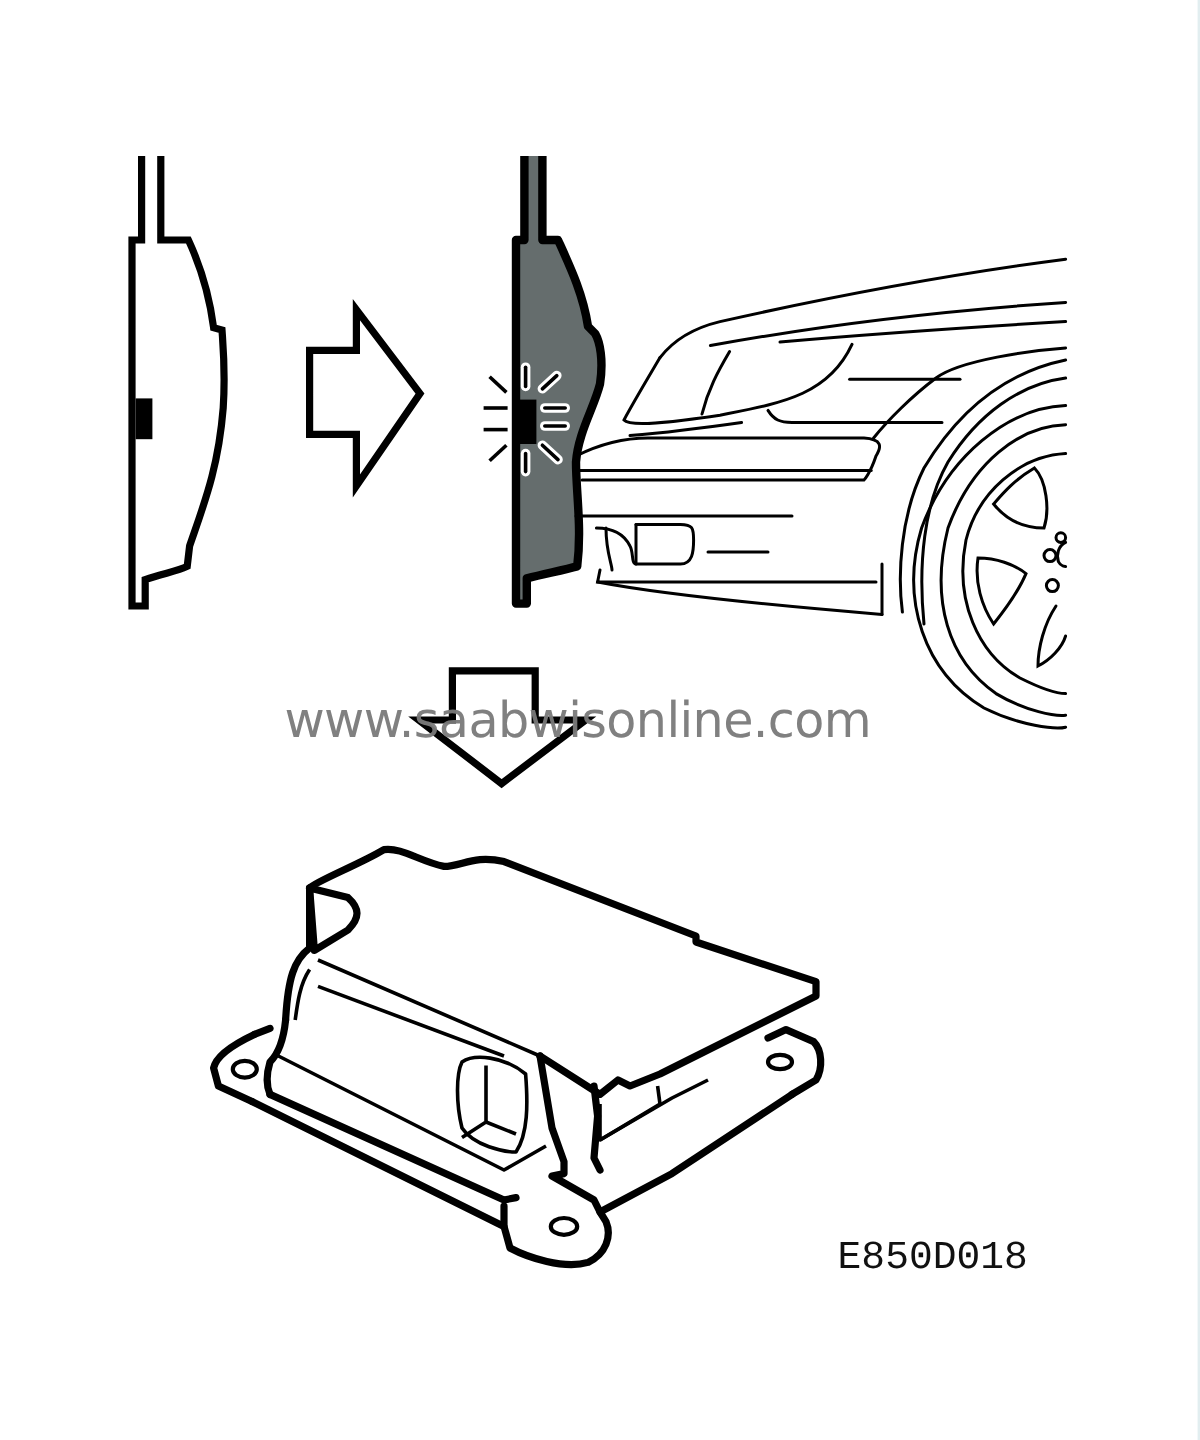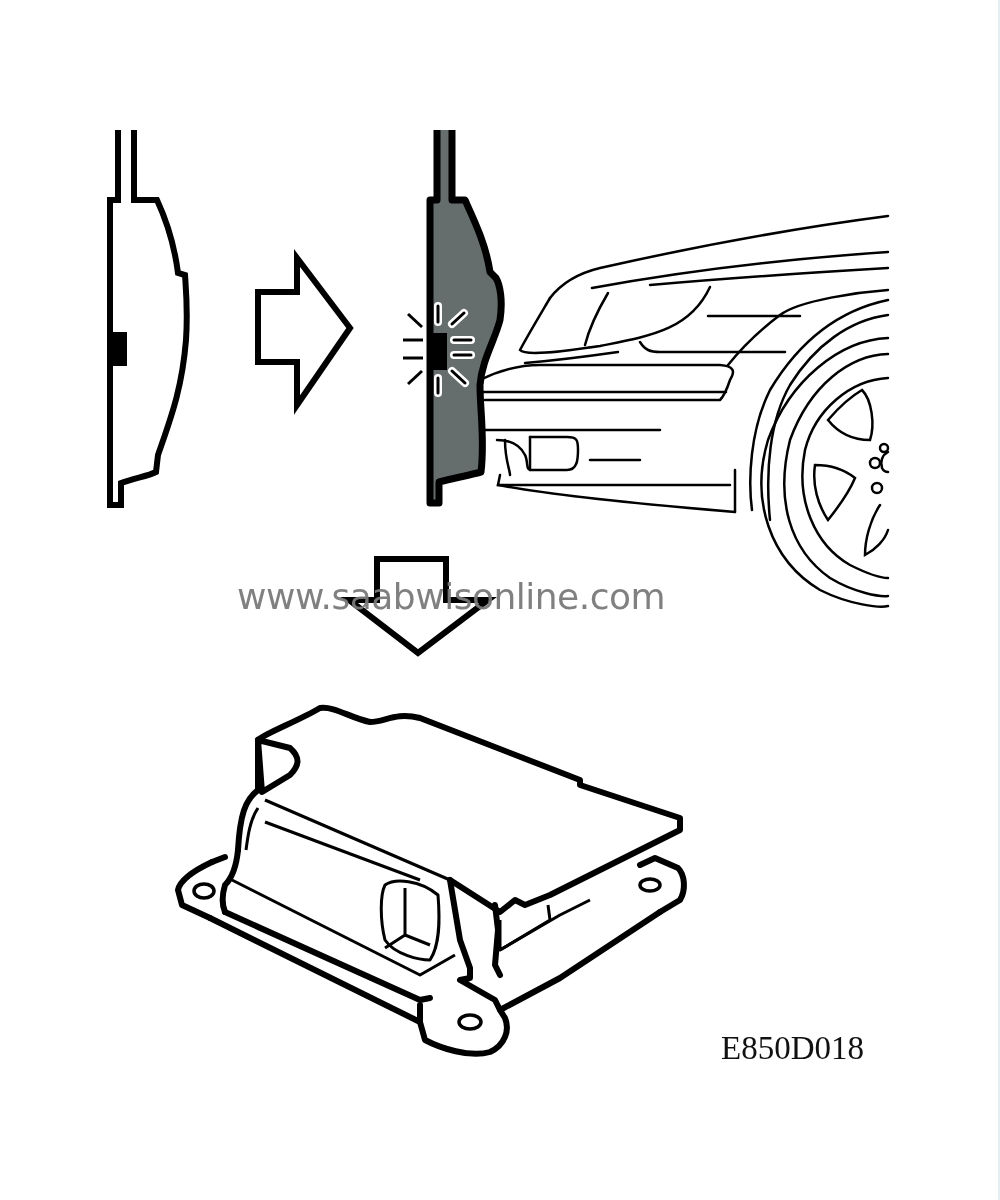--- a/index.html
+++ b/index.html
@@ -1,20 +1,20 @@
 <!DOCTYPE html>
 <html><head>
 <meta charset="utf-8">
 <style>
   html, body { margin: 0; padding: 0; background: #ffffff; }
   body { width: 1000px; height: 1200px; position: relative; overflow: hidden; font-family: "Liberation Sans", sans-serif; }
   .edge { position: absolute; right: 0; top: 0; width: 2px; height: 1200px; background: #e2eef0; }
   svg.main { position: absolute; left: 0; top: 0; }
-  .watermark { position: absolute; left: 237px; top: 576px; font-family: "DejaVu Sans", sans-serif; font-size: 36px; color: #7a7a7a; letter-spacing: -0.5px; opacity: 0.95; white-space: nowrap; }
-  .code { position: absolute; left: 721px; top: 1030px; font-family: Liberation Serif, serif; font-size: 33px; color: #111; white-space: nowrap; }
+  .watermark { position: absolute; left: 237px; top: 576px; font-family: "DejaVu Sans", sans-serif; font-size: 41px; color: #7a7a7a; letter-spacing: -0.5px; opacity: 0.95; white-space: nowrap; }
+  .code { position: absolute; left: 698px; top: 1030px; font-family: Liberation Mono, monospace; font-size: 33px; color: #111; white-space: nowrap; }
 </style>
 </head>
 <body>
 
 <div class="edge"></div>
 
 <svg class="main" width="1000" height="1200" viewBox="0 0 1000 1200">
 
   <g fill="none" stroke="#000" stroke-width="6" stroke-linejoin="miter">
     <path d="M118 130 V200 H110 V505 H121 V483 C135 478 148 476 156 472 L158 455 C170 420 182 390 186 340 C188 310 186 290 185 275 L178 273 C175 250 170 228 157 200 H134 V130" fill="#fff"></path>

